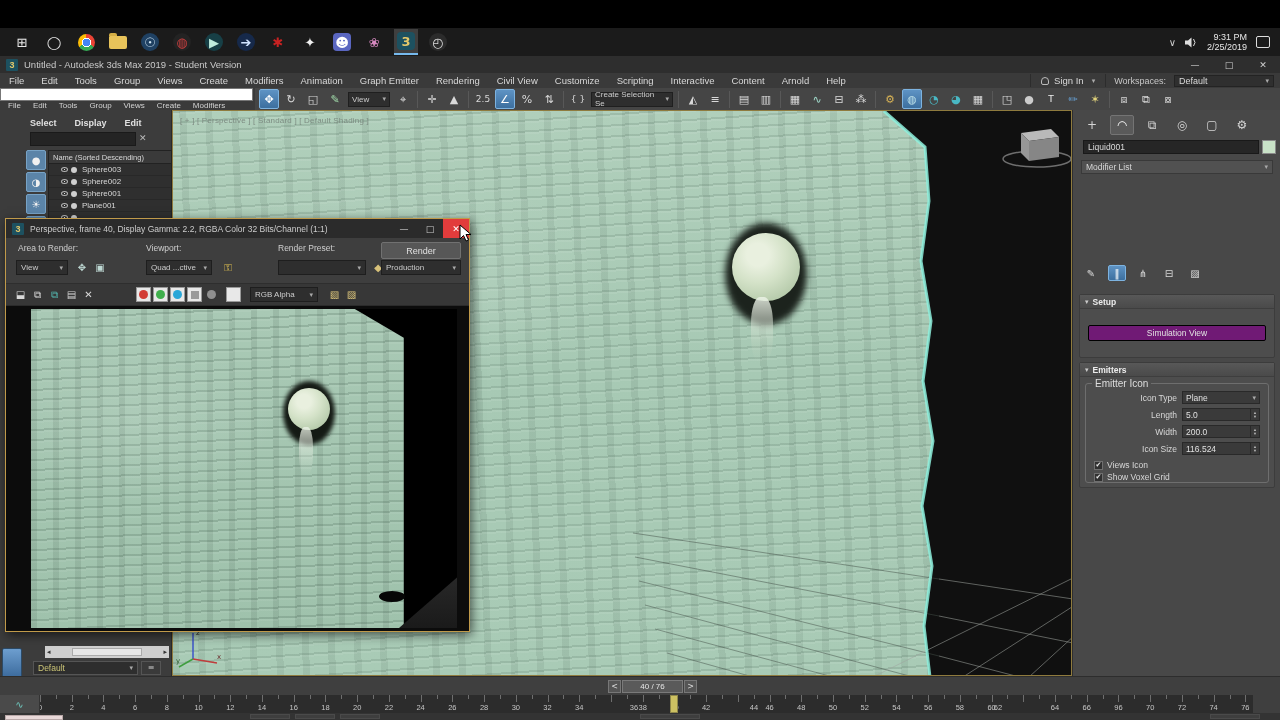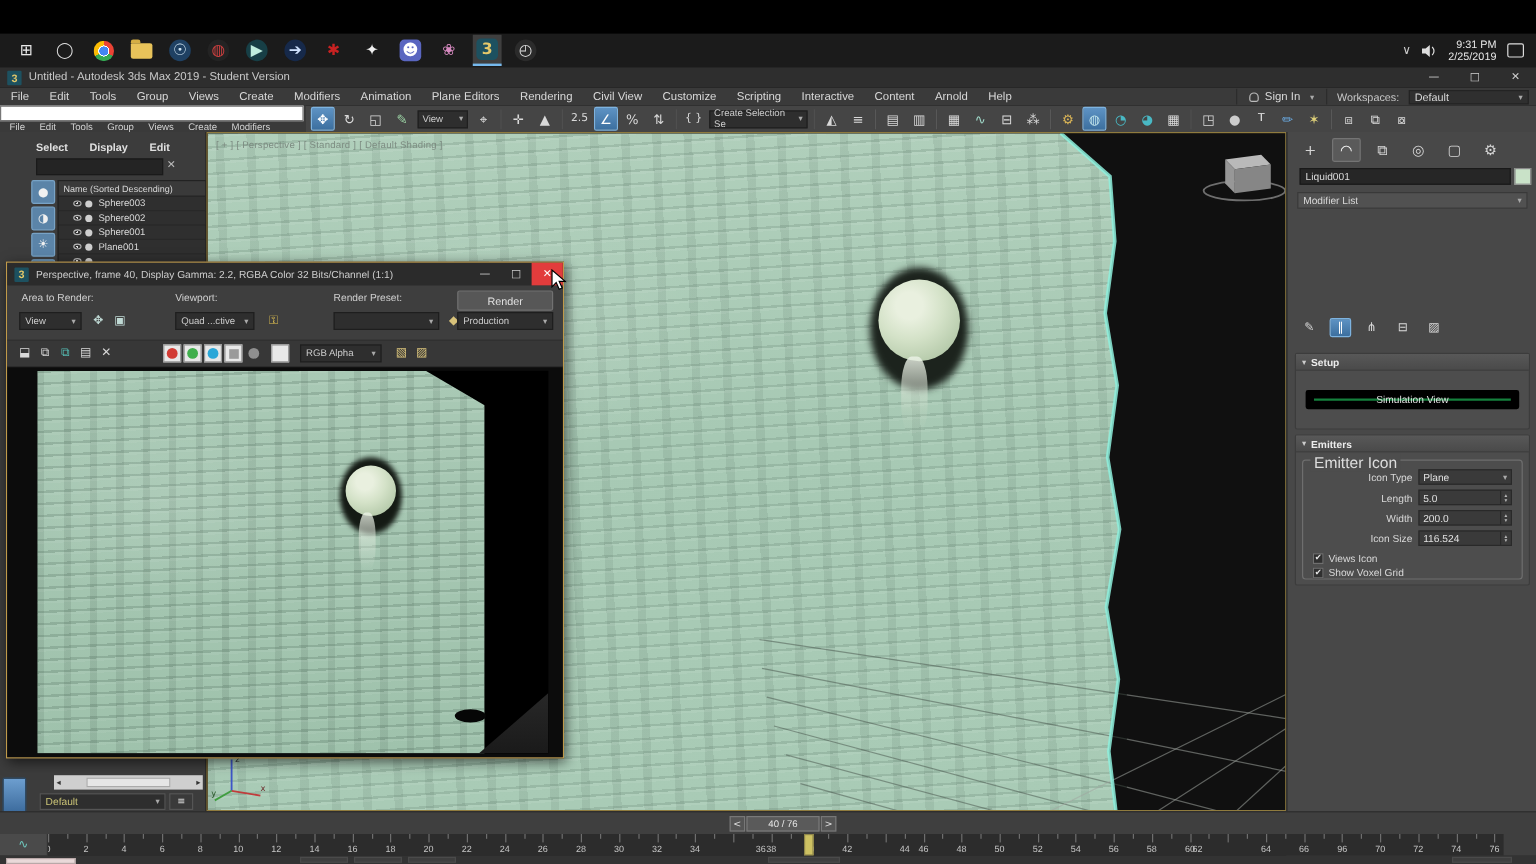--- a/index.html
+++ b/index.html
@@ -88,24 +88,24 @@
   #cp-swatch{position:absolute;left:189px;top:30px;width:14px;height:14px;background:#c9e2c8;border:1px solid #8a8a8a}
   #cp-modlist{position:absolute;left:8px;top:50px;width:192px;height:14px;background:#515151;border:1px solid #393939;display:flex;align-items:center;justify-content:space-between;padding:0 4px}
   #cp-stack{position:absolute;left:8px;top:67px;width:192px;height:83px;background:#3c3c3c;border:1px solid #cfcfcf}
   #cp-stack .sel{height:13px;background:#2d74c8;color:#fff;display:flex;align-items:center;padding-left:22px}
   #cp-stackbtns{position:absolute;left:8px;top:155px;display:flex;gap:6px;align-items:center}
   #cp-stackbtns .tic{width:18px;height:16px;font-size:10px}
   .rollout{position:absolute;left:6px;width:196px;background:#4d4d4d;border:1px solid #3c3c3c;border-radius:2px}
   .ro-head{height:14px;background:linear-gradient(#585858,#4a4a4a);display:flex;align-items:center;gap:4px;font-weight:bold;color:#ececec;padding-left:5px;border-bottom:1px solid #3e3e3e}
   .ro-arrow{font-size:7px;color:#ccc}
   #setup-ro{top:184px;height:64px}
-  #simview-btn{position:absolute;left:8px;top:30px;width:178px;height:16px;background:#15803d;border:7px solid #000000;border-radius:2px;display:flex;align-items:center;justify-content:center;color:#e2e2e2}
+  #simview-btn{position:absolute;left:8px;top:30px;width:178px;height:16px;background:#701a75;border:1px solid #000000;border-radius:2px;display:flex;align-items:center;justify-content:center;color:#e2e2e2}
   #emit-ro{top:252px;height:126px}
   #emit-group{position:absolute;left:5px;top:20px;width:184px;height:100px;border:1px solid #6e6e6e;border-radius:3px}
-  #emit-group legend,#emit-legend{position:absolute;left:6px;top:-6px;background:#4d4d4d;padding:0 3px;font-size:13px;color:#ddd}
+  #emit-group legend,#emit-legend{position:absolute;left:6px;top:-6px;background:#4d4d4d;padding:0 3px;font-size:10px;color:#ddd}
   .cp-row{position:absolute;right:8px;display:flex;align-items:center;gap:5px}
   .cp-lab{color:#d8d8d8}
   .cp-ctl{width:78px;height:13px;background:#3a3a3a;border:1px solid #292929;display:flex;align-items:center;justify-content:space-between;padding-left:3px;color:#e0e0e0}
   .spin{width:9px;height:100%;border-left:1px solid #292929;display:flex;flex-direction:column;align-items:center;justify-content:center;font-size:4px;color:#b9b9b9;line-height:4px}
   .chk-row{position:absolute;left:8px;display:flex;align-items:center;gap:4px}
   .chk{width:9px;height:9px;background:#303030;border:1px solid #6f6f6f;display:flex;align-items:center;justify-content:center;font-size:7px;color:#e8e8e8}
   
   #rwin{left:5px;top:218px;width:465px;height:414px;background:#383838;border:1px solid #c09a4a;box-shadow:2px 3px 10px rgba(0,0,0,.6);z-index:50}
   #rw-title{height:19px;background:#2b2b2b;display:flex;align-items:center;color:#cccccc;font-size:8.5px}
   #rw-controls{margin-left:auto;display:flex;align-items:center;height:100%}
@@ -229,21 +229,21 @@
 <div class="abs" id="menubar">
   <div id="menubar-items">
       <span class="menu-item">File</span>
       <span class="menu-item">Edit</span>
       <span class="menu-item">Tools</span>
       <span class="menu-item">Group</span>
       <span class="menu-item">Views</span>
       <span class="menu-item">Create</span>
       <span class="menu-item">Modifiers</span>
       <span class="menu-item">Animation</span>
-      <span class="menu-item">Plane Editors</span>
+      <span class="menu-item">Graph Emitter</span>
       <span class="menu-item">Rendering</span>
       <span class="menu-item">Civil View</span>
       <span class="menu-item">Customize</span>
       <span class="menu-item">Scripting</span>
       <span class="menu-item">Interactive</span>
       <span class="menu-item">Content</span>
       <span class="menu-item">Arnold</span>
       <span class="menu-item">Help</span>
     </div>
   <div id="menubar-right">

